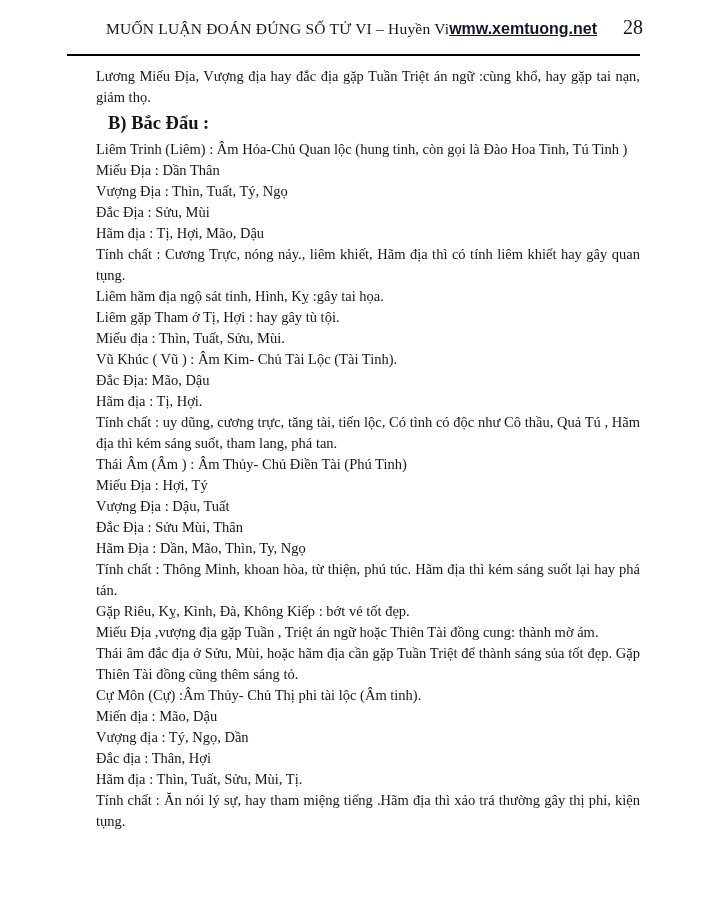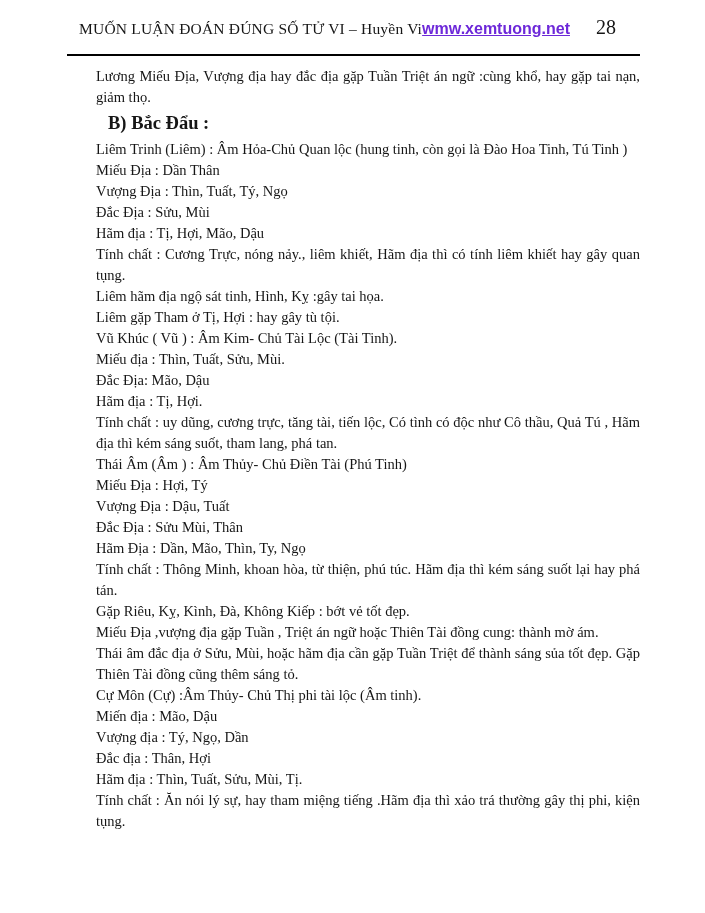--- a/index.html
+++ b/index.html
@@ -14,39 +14,39 @@
     background: #ffffff;
     overflow: hidden;
     color: #161616;
   }
   .header {
     position: absolute;
     top: 16px;
     left: 79px;
     right: 62px;
     display: flex;
-    justify-content: flex-start;
+    justify-content: flex-end;
     align-items: baseline;
     font-family: "Liberation Serif", "DejaVu Serif", serif;
     font-size: 15.5px;
     white-space: nowrap;
   }
   .header-title {
     letter-spacing: 0.2px;
   }
   .header-right {
     display: flex;
     align-items: baseline;
     gap: 26px;
   }
   .site-link {
     font-family: "Liberation Sans", "DejaVu Sans", sans-serif;
     font-weight: bold;
     font-size: 16px;
-    color: #6d28d9;
+    color: #0f172a;
     text-decoration: underline;
     cursor: pointer;
   }
   .page-number {
     font-size: 20px;
   }
   .rule {
     position: absolute;
     top: 54px;
     left: 67px;
@@ -93,22 +93,22 @@
       <p class="para">Lương Miếu Địa, Vượng địa hay đắc địa gặp Tuần Triệt án ngữ :cùng khổ, hay gặp tai nạn, giảm thọ.</p>
       <p class="heading">B) Bắc Đẩu :</p>
       <p class="para">Liêm Trinh (Liêm) : Âm Hỏa-Chủ Quan lộc (hung tinh, còn gọi là Đào Hoa Tinh, Tú Tinh )</p>
       <p class="para">Miếu Địa : Dần Thân</p>
       <p class="para">Vượng Địa : Thìn, Tuất, Tý, Ngọ</p>
       <p class="para">Đắc Địa : Sửu, Mùi</p>
       <p class="para">Hãm địa : Tị, Hợi, Mão, Dậu</p>
       <p class="para">Tính chất : Cương Trực, nóng nảy., liêm khiết, Hãm địa thì có tính liêm khiết hay gây quan tụng.</p>
       <p class="para">Liêm hãm địa ngộ sát tinh, Hình, Kỵ :gây tai họa.</p>
       <p class="para">Liêm gặp Tham ở Tị, Hợi : hay gây tù tội.</p>
+      <p class="para">Miếu địa : Thìn, Tuất, Sửu, Mùi.</p>
       <p class="para">Vũ Khúc ( Vũ ) : Âm Kim- Chủ Tài Lộc (Tài Tinh).</p>
-      <p class="para">Miếu địa : Thìn, Tuất, Sửu, Mùi.</p>
       <p class="para">Đắc Địa: Mão, Dậu</p>
       <p class="para">Hãm địa : Tị, Hợi.</p>
       <p class="para">Tính chất : uy dũng, cương trực, tăng tài, tiến lộc, Có tình có độc như Cô thầu, Quả Tú , Hãm địa thì kém sáng suốt, tham lang, phá tan.</p>
       <p class="para">Thái Âm (Âm ) : Âm Thủy- Chủ Điền Tài (Phú Tinh)</p>
       <p class="para">Miếu Địa : Hợi, Tý</p>
       <p class="para">Vượng Địa : Dậu, Tuất</p>
       <p class="para">Đắc Địa : Sửu Mùi, Thân</p>
       <p class="para">Hãm Địa : Dần, Mão, Thìn, Ty, Ngọ</p>
       <p class="para">Tính chất : Thông Minh, khoan hòa, từ thiện, phú túc. Hãm địa thì kém sáng suốt lại hay phá tán.</p>
       <p class="para">Gặp Riêu, Kỵ, Kình, Đà, Không Kiếp : bớt vẻ tốt đẹp.</p>

